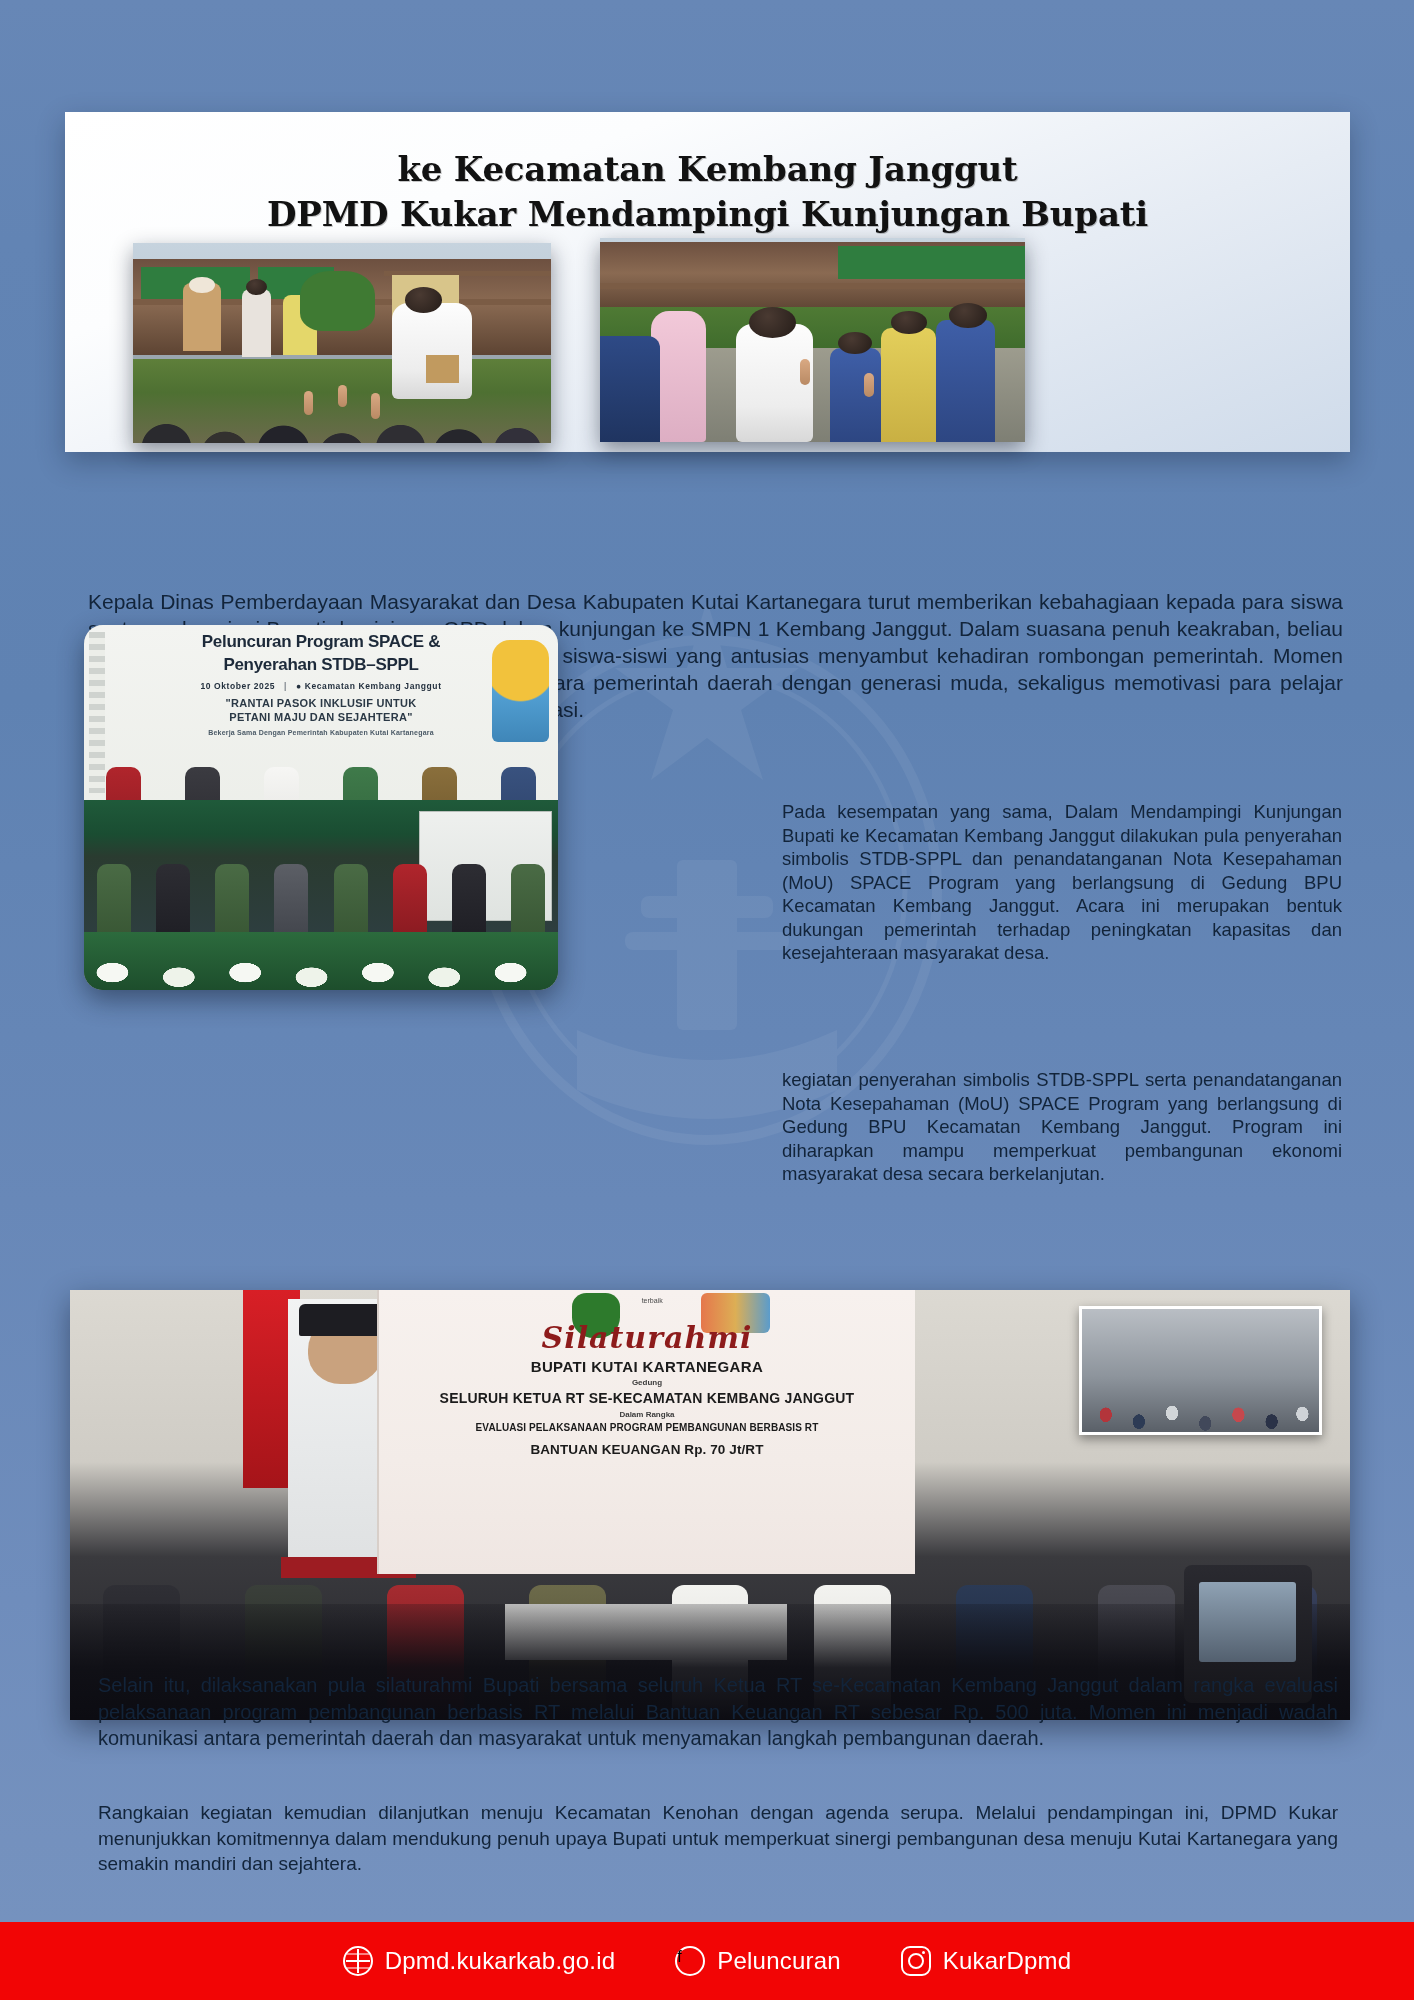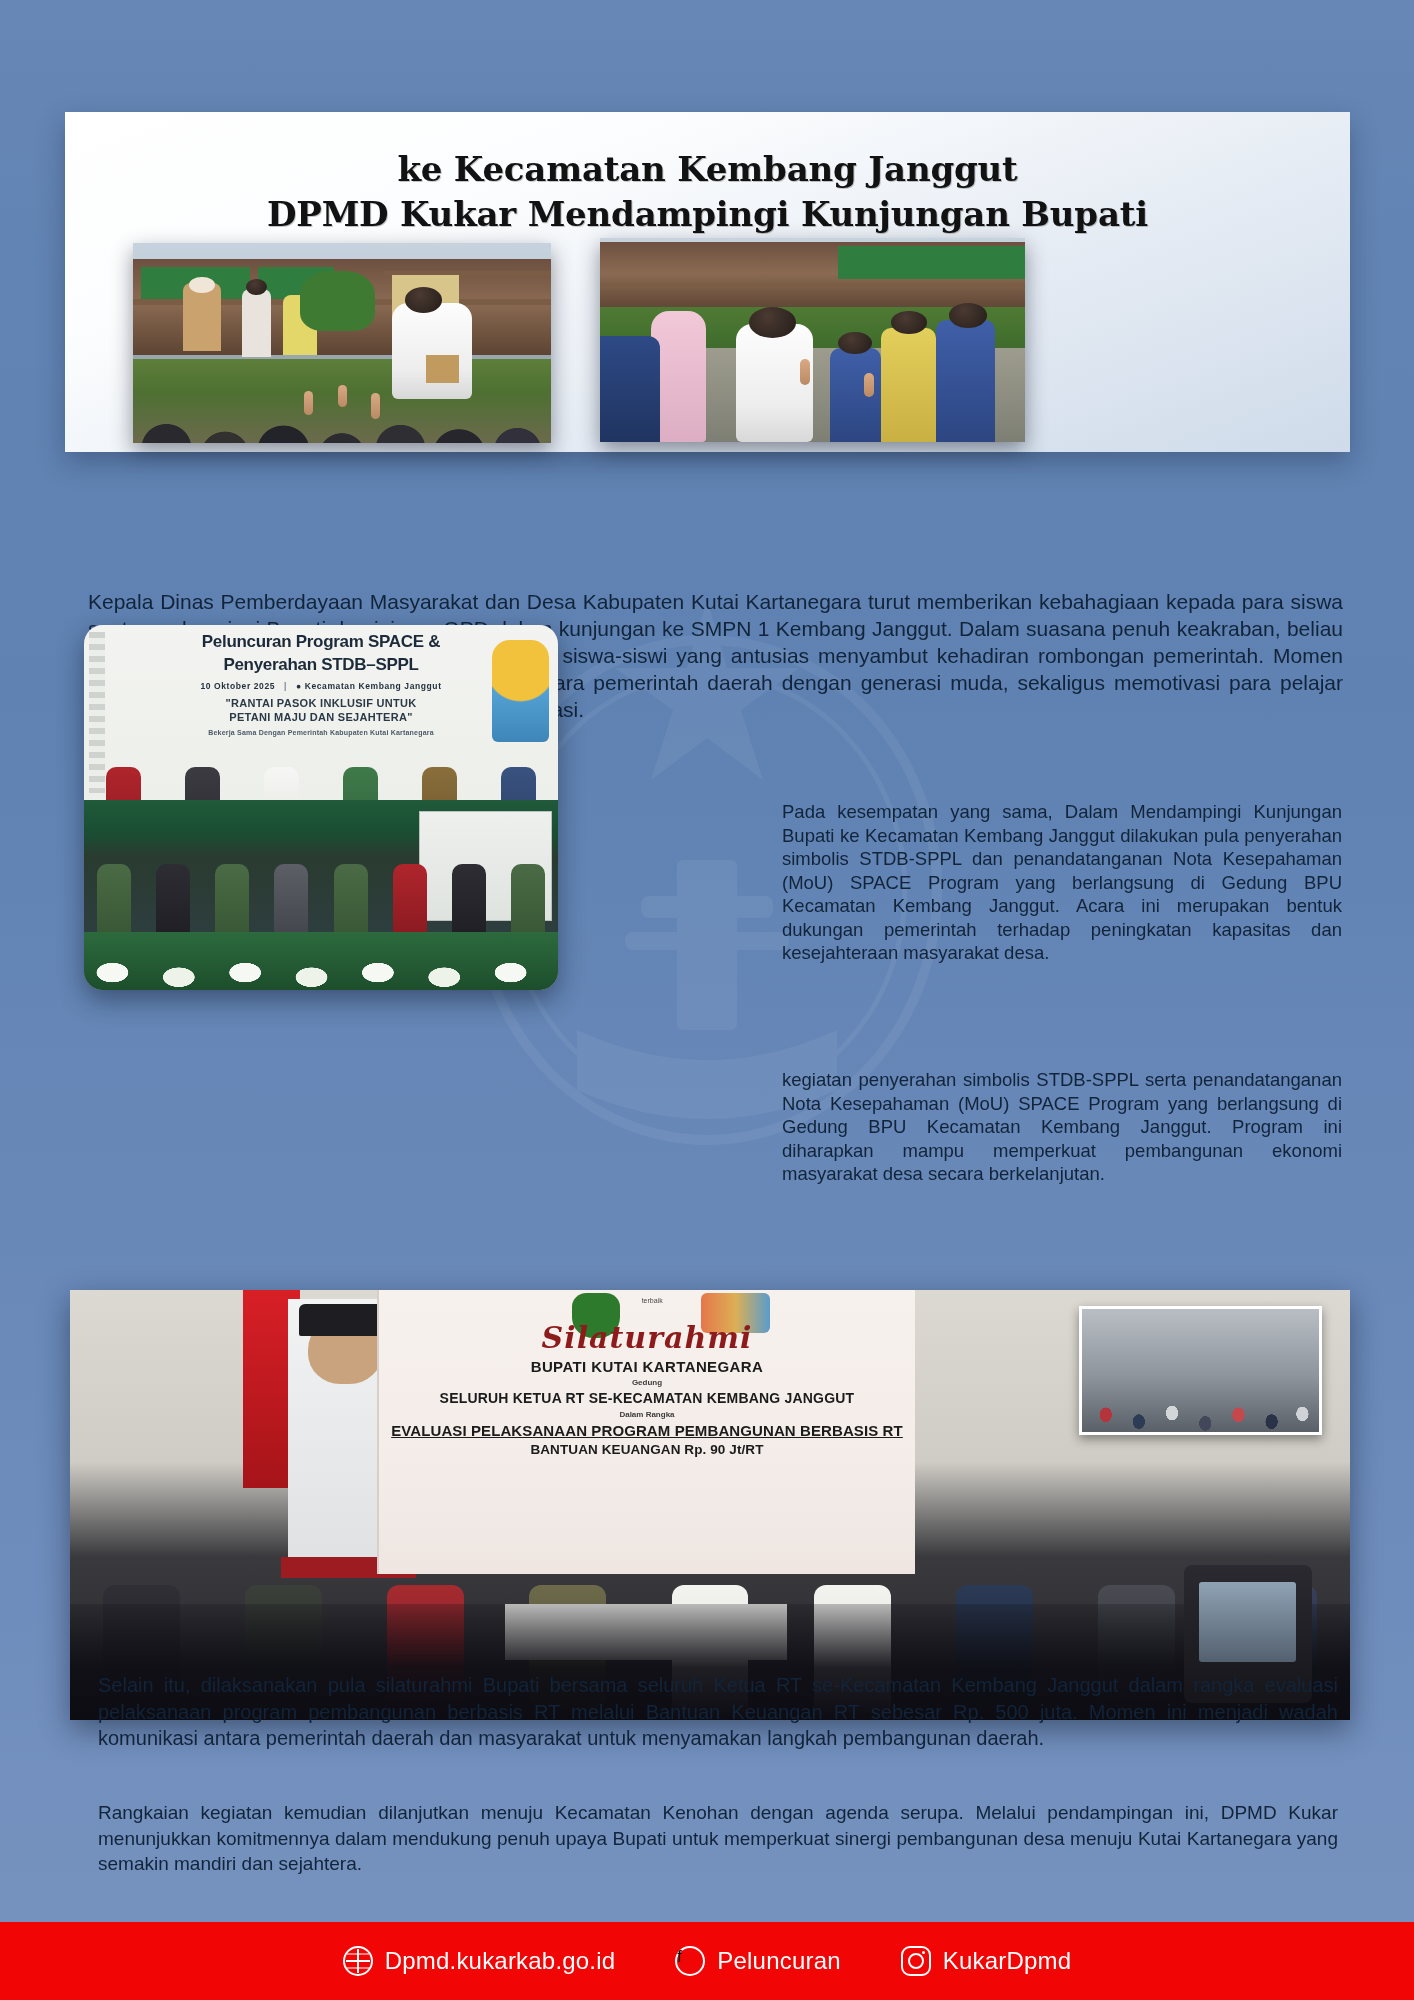--- a/index.html
+++ b/index.html
@@ -228,21 +228,21 @@
     background: linear-gradient(180deg,#f7f1ee 0%, #f3ece8 60%, #efe6e2 100%);
     border-left: 2px solid #d8cfc9;
   }
   .rb-txt { position:absolute; left:0; width:100%; text-align:center; color:#1b1b1b; }
   .rbt-script { top:30px; font-family:"DejaVu Serif",serif; font-style:italic; font-weight:700;
                 font-size:30px; color:#8d1b1b; letter-spacing:1px; }
   .rbt1 { top:68px; font-size:15px; font-weight:700; letter-spacing:.4px; }
   .rbt2 { top:88px; font-size:8px; font-weight:600; color:#3c3c3c; }
   .rbt3 { top:100px; font-size:14px; font-weight:700; letter-spacing:.2px; }
   .rbt4 { top:120px; font-size:8px; font-weight:600; color:#3c3c3c; }
-  .rbt5 { top:132px; font-size:15px; font-weight:700; letter-spacing:.1px;text-decoration:underline; }
+  .rbt5 { top:132px; font-size:10px; font-weight:700; letter-spacing:.1px; }
   .rbt6 { top:152px; font-size:13.5px; font-weight:700; letter-spacing:.1px; }
   .bupati-cutout {
     position:absolute; left:17%; top:2%; width:9%; height:62%;
     background: linear-gradient(180deg,#f2f3f3 0%, #e7e9ea 55%, #dfe1e2 100%);
   }
   .bc-head { position:absolute; left:18%; top:6%; width:64%; height:26%;
              border-radius:50% 50% 44% 44%; background:#c9a27e; }
   .bc-cap  { position:absolute; left:10%; top:2%; width:80%; height:12%;
              background:#1d1d22; border-radius:6px 6px 2px 2px; }
   .red-flag {
@@ -523,21 +523,21 @@
       <div style="position:absolute;left:36%;top:3px;width:9%;height:16%;background:#2d7a2c;border-radius:30% 30% 45% 45%;"></div>
       <div style="position:absolute;left:49%;top:7px;font-size:7px;color:#4a4a4a;">terbaik</div>
       <div style="position:absolute;left:60%;top:3px;width:13%;height:14%;background:linear-gradient(90deg,#e2612f,#d8a33a,#3f8dc6);border-radius:6px;opacity:.85;"></div>
 
       <div class="rb-txt rbt-script">Silaturahmi</div>
       <div class="rb-txt rbt1">BUPATI KUTAI KARTANEGARA</div>
       <div class="rb-txt rbt2">Gedung</div>
       <div class="rb-txt rbt3">SELURUH KETUA RT SE-KECAMATAN KEMBANG JANGGUT</div>
       <div class="rb-txt rbt4">Dalam Rangka</div>
       <div class="rb-txt rbt5">EVALUASI PELAKSANAAN PROGRAM PEMBANGUNAN BERBASIS RT</div>
-      <div class="rb-txt rbt6">BANTUAN KEUANGAN Rp. 90 Jt/RT</div>
+      <div class="rb-txt rbt6">BANTUAN KEUANGAN Rp. 70 Jt/RT</div>
     </div>
 
     <div class="inset-photo">
       <div class="inset-crowd"></div>
     </div>
 
     <div class="sofa-row">
       <div class="seated" style="background:linear-gradient(180deg,#2f2f35,#1b1b21);"></div>
       <div class="seated" style="background:linear-gradient(180deg,#3a3f3a,#23271f);"></div>
       <div class="seated" style="background:linear-gradient(180deg,#a52b30,#721a1e);"></div>

